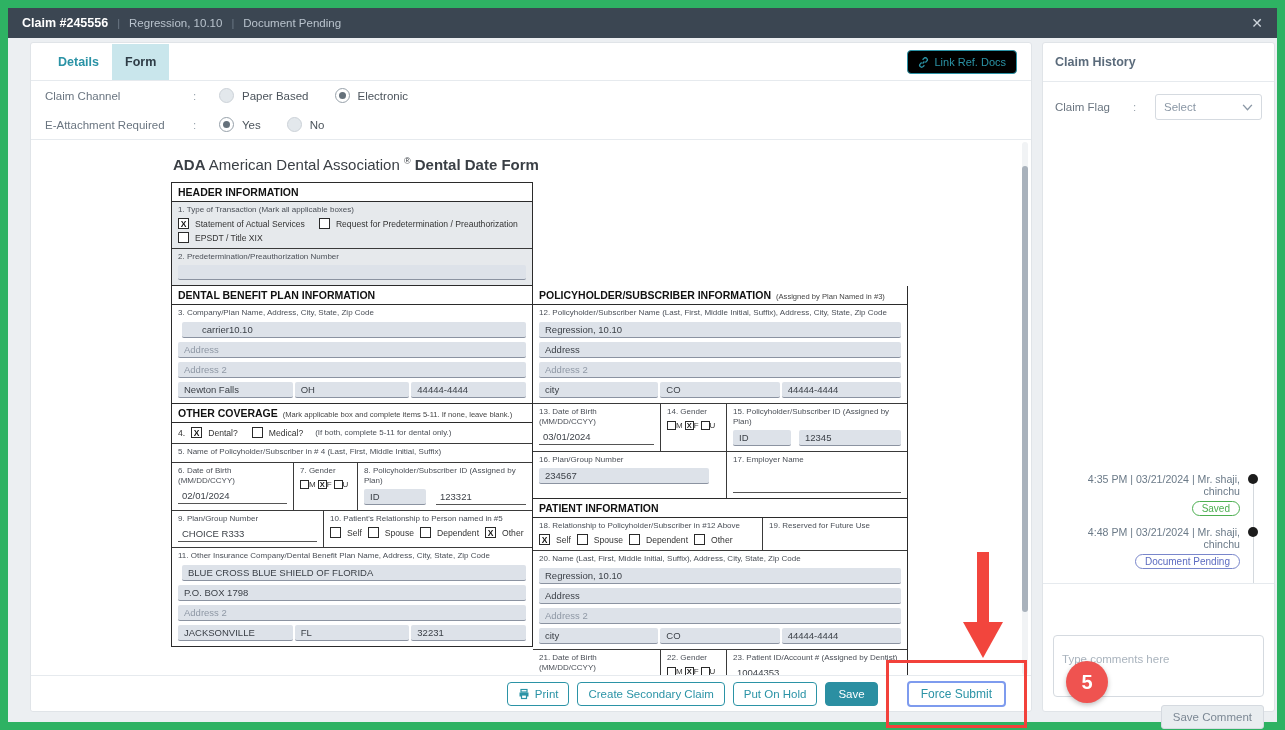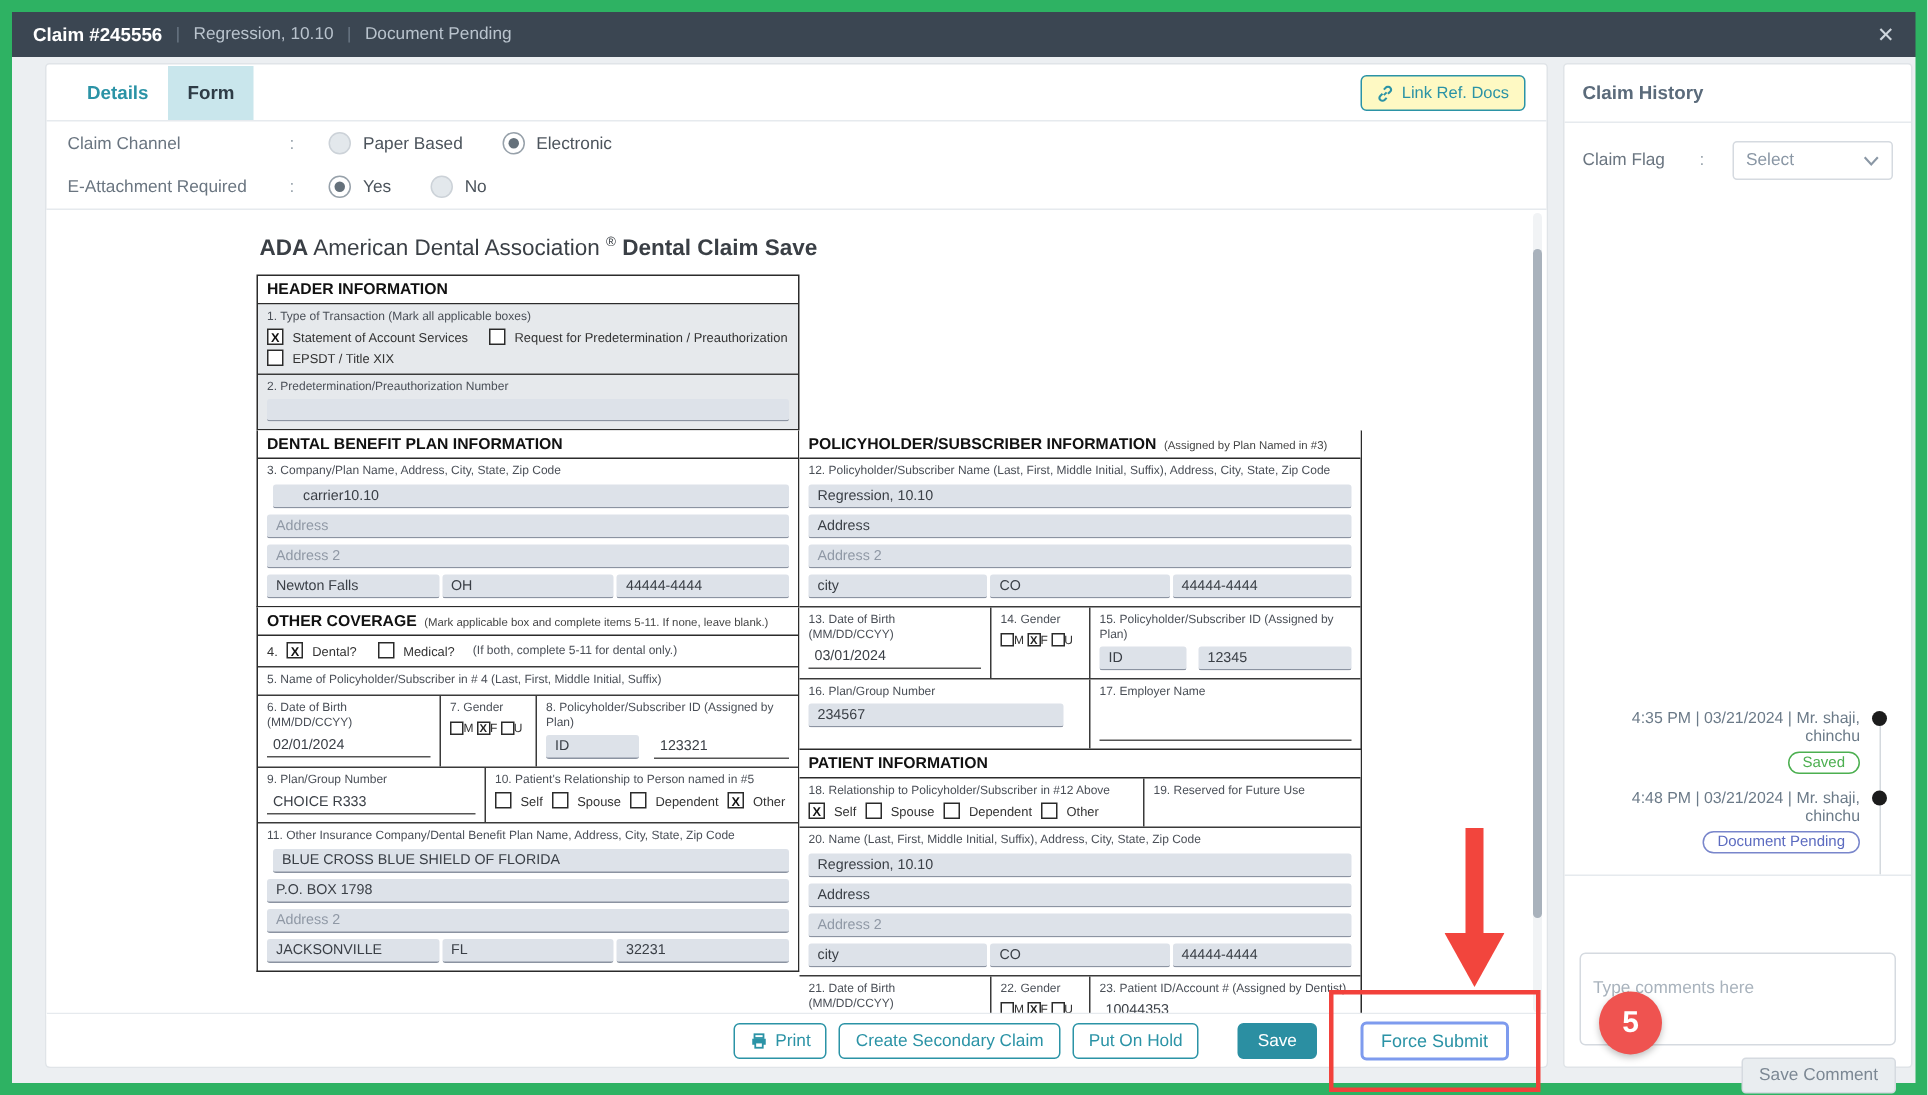--- a/index.html
+++ b/index.html
@@ -13,21 +13,21 @@
   #titlebar .close { margin-left:auto; color:#cfd6dd; font-size:14px; cursor:pointer; }
   
   #content { position:absolute; left:8px; top:38px; width:1269px; height:684px; background:#eceff2; }
   
   #main { position:absolute; left:22px; top:4px; width:1002px; height:670px; background:#fff; border:1px solid #e0e4e8; border-radius:3px; }
   
   #tabrow { position:relative; height:38px; border-bottom:1px solid #e6eaee; display:flex; align-items:center; padding-left:14px; }
   .tab { font-size:12.5px; font-weight:bold; padding:11px 13px; cursor:pointer; }
   .tab.inactive { color:#2b93a6; }
   .tab.active { background:#c9e6ec; color:#2e3c46; }
-  #linkref { position:absolute; right:14px; top:7px; height:24px; display:inline-flex; align-items:center; gap:5px; border:1px solid #2b93a6; color:#2b93a6; border-radius:4px; padding:0 10px; font-size:11px; background:#fef9c3; cursor:pointer; }
+  #linkref { position:absolute; right:14px; top:7px; height:24px; display:inline-flex; align-items:center; gap:5px; border:1px solid #2b93a6; color:#2b93a6; border-radius:4px; padding:0 10px; font-size:11px; background:#000000; cursor:pointer; }
   
   .optrow { display:flex; align-items:center; height:29px; padding-left:14px; font-size:11.5px; }
   .optrow .rowlbl { width:148px; color:#6a7580; }
   .optrow .colon { color:#9aa4ad; width:26px; }
   .radio { width:15px; height:15px; border-radius:50%; background:#e3e8ec; border:1px solid #ccd2d8; flex:none; cursor:pointer; }
   .radio.sel { background:#fff; border:1px solid #97a1aa; position:relative; }
   .radio.sel::after { content:""; position:absolute; inset:3px; border-radius:50%; background:#65717b; }
   .optlbl { color:#4c545c; margin:0 26px 0 8px; }
   #divider2 { border-bottom:1px solid #e6eaee; }
   
@@ -54,21 +54,21 @@
   .cbrow { display:flex; align-items:center; gap:6px; margin-top:3px; }
   .gcb { width:9px; height:9px; border:1.2px solid #2a2a2a; background:#fff; display:inline-flex; align-items:center; justify-content:center; font-size:7.5px; font-weight:bold; cursor:pointer; }
   .grow { display:flex; align-items:center; margin-top:4px; }
   .grow .gl { font-size:8px; color:#333; margin-right:2px; }
   .csz { display:grid; grid-template-columns:1fr 1fr 1fr; gap:2px; margin-top:4px; }
   .two { display:flex; }
   .gray { background:#e6e9ec; }
   
   #footer { position:absolute; left:0; bottom:0; width:1000px; height:36px; border-top:1px solid #e6eaee; display:flex; align-items:center; justify-content:flex-end; gap:8px; padding-right:4px; background:#fff; border-radius:0 0 3px 3px; }
   .obtn { display:inline-flex; align-items:center; gap:5px; border:1px solid #2b93a6; color:#2b93a6; background:#fff; border-radius:4px; font-size:11.5px; padding:5px 10px; cursor:pointer; }
-  .sbtn { background:#2b8fa2; color:#fff; border:1px solid #2b8fa2; border-radius:4px; font-size:11.5px; padding:5px 12px; cursor:pointer;margin-left:18px; }
+  .sbtn { background:#2b8fa2; color:#fff; border:1px solid #2b8fa2; border-radius:4px; font-size:11.5px; padding:5px 12px; cursor:pointer; }
   #redbox { border:3px solid #f2413b; padding:18px; display:inline-flex; background:transparent; }
   #forcesubmit { border:2px solid #7e9bee; border-radius:4px; background:#fff; color:#2b93a6; font-size:12px; padding:4px 12px; cursor:pointer; }
   
   #sidebar { position:absolute; left:1034px; top:4px; width:233px; height:670px; background:#fff; border:1px solid #e0e4e8; border-radius:3px; }
   #histtitle { font-size:12.5px; font-weight:bold; color:#5b6b7b; padding:12px; border-bottom:1px solid #e6eaee; }
   .tline { position:absolute; left:210px; width:1px; background:#d4d9de; }
   .tdot { position:absolute; left:205px; width:10px; height:10px; border-radius:50%; background:#1c1c1c; }
   .hentry { position:absolute; right:34px; width:180px; text-align:right; }
   .hmeta { font-size:10.6px; color:#6b7a88; }
   .badge { display:inline-block; margin-top:4px; font-size:10px; border-radius:9px; padding:1px 9px; background:#fff; }
@@ -135,32 +135,32 @@
       </div>
       <div id="divider2"></div>
 
       <div id="formscroll">
         <div id="adaform">
 
           <div id="adatitle">
             <span class="b">ADA</span>
             <span>American Dental Association</span>
             <span class="reg">®</span>
-            <span class="b">Dental Claim Save</span>
+            <span class="b">Dental Date Form</span>
           </div>
 
           <div class="sec" style="width:362px;">
             <div class="st">HEADER INFORMATION</div>
             <div class="gray pad">
               <div class="lbl">1. Type of Transaction (Mark all applicable boxes)</div>
               <div class="cbrow">
                 <span class="cb">
                     <span>X</span>
                   </span>
-                <span class="cbl">Statement of Account Services</span>
+                <span class="cbl">Statement of Actual Services</span>
                 <span class="cb" style="margin-left:8px"></span>
                 <span class="cbl">Request for Predetermination / Preauthorization</span>
               </div>
               <div class="cbrow">
                 <span class="cb"></span>
                 <span class="cbl">EPSDT / Title XIX</span>
               </div>
             </div>
             <div class="gray pad rr">
               <div class="lbl">2. Predetermination/Preauthorization Number</div>

